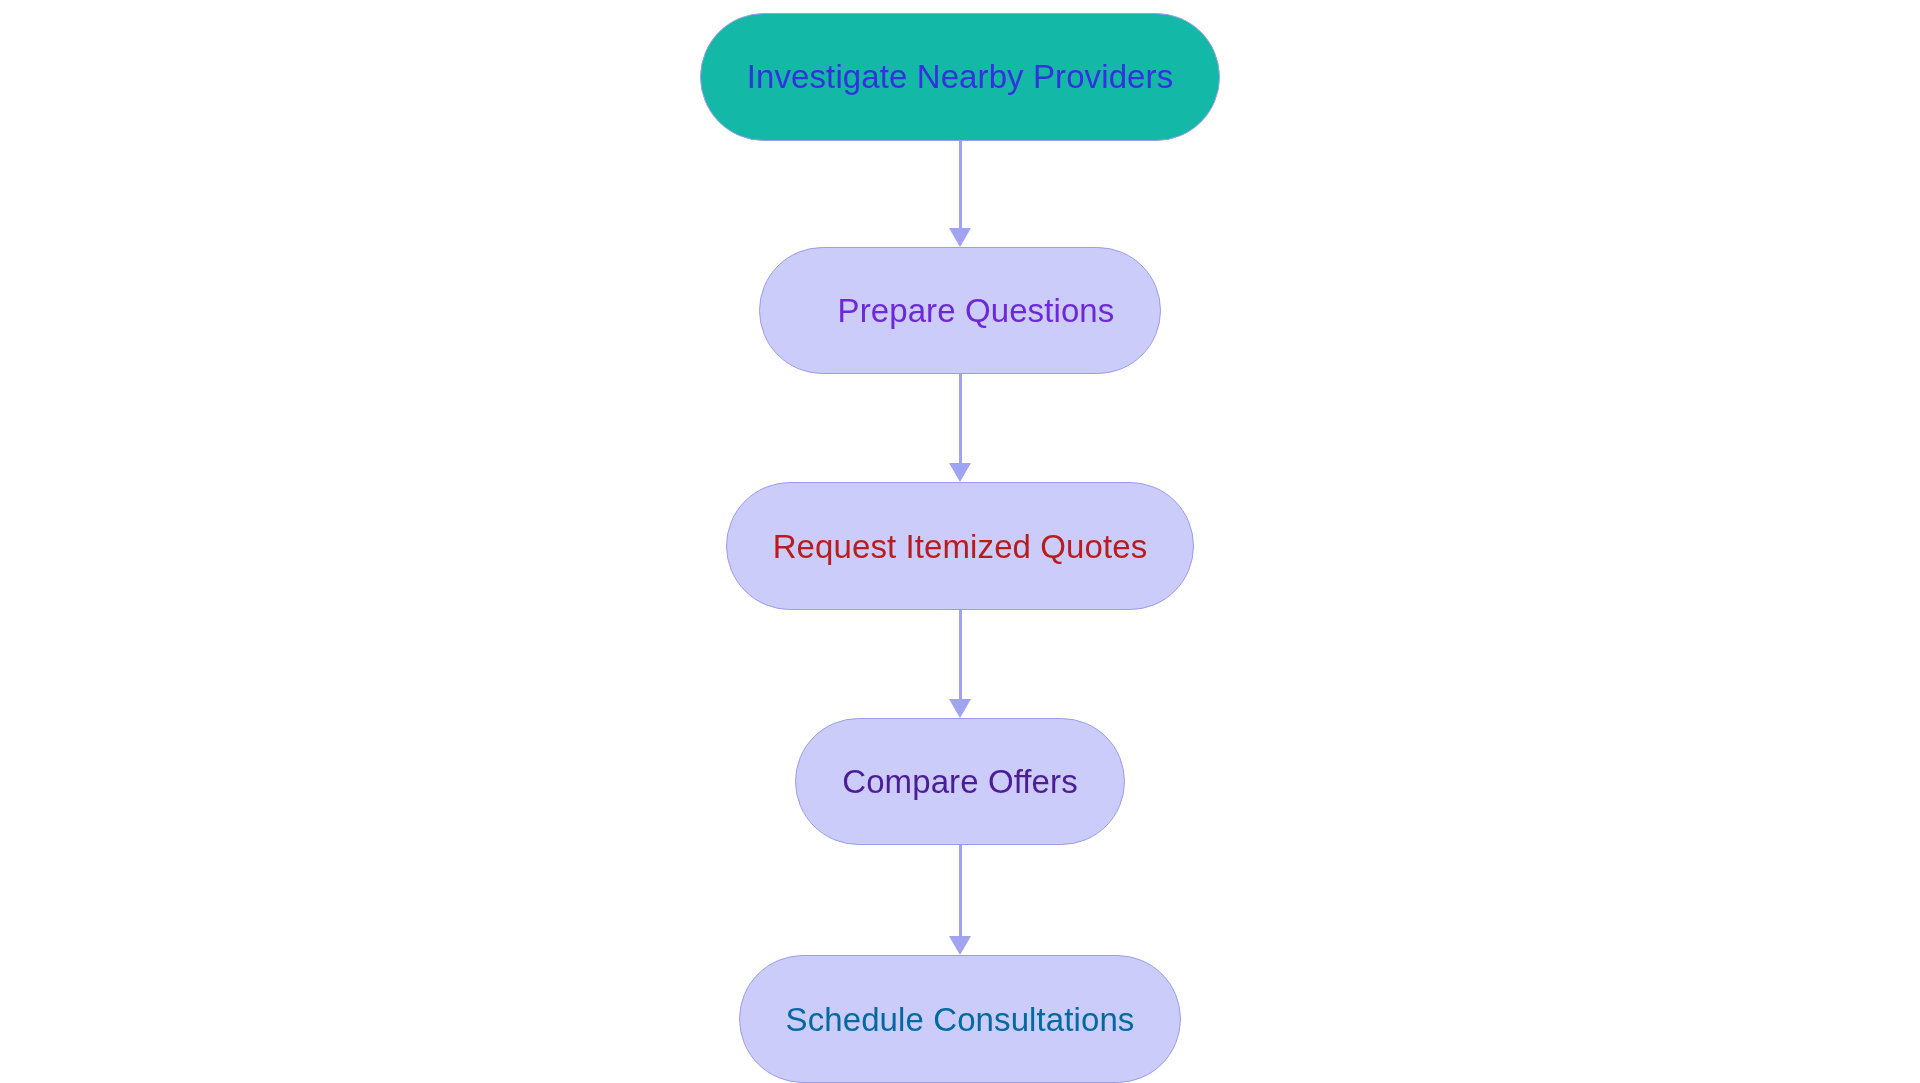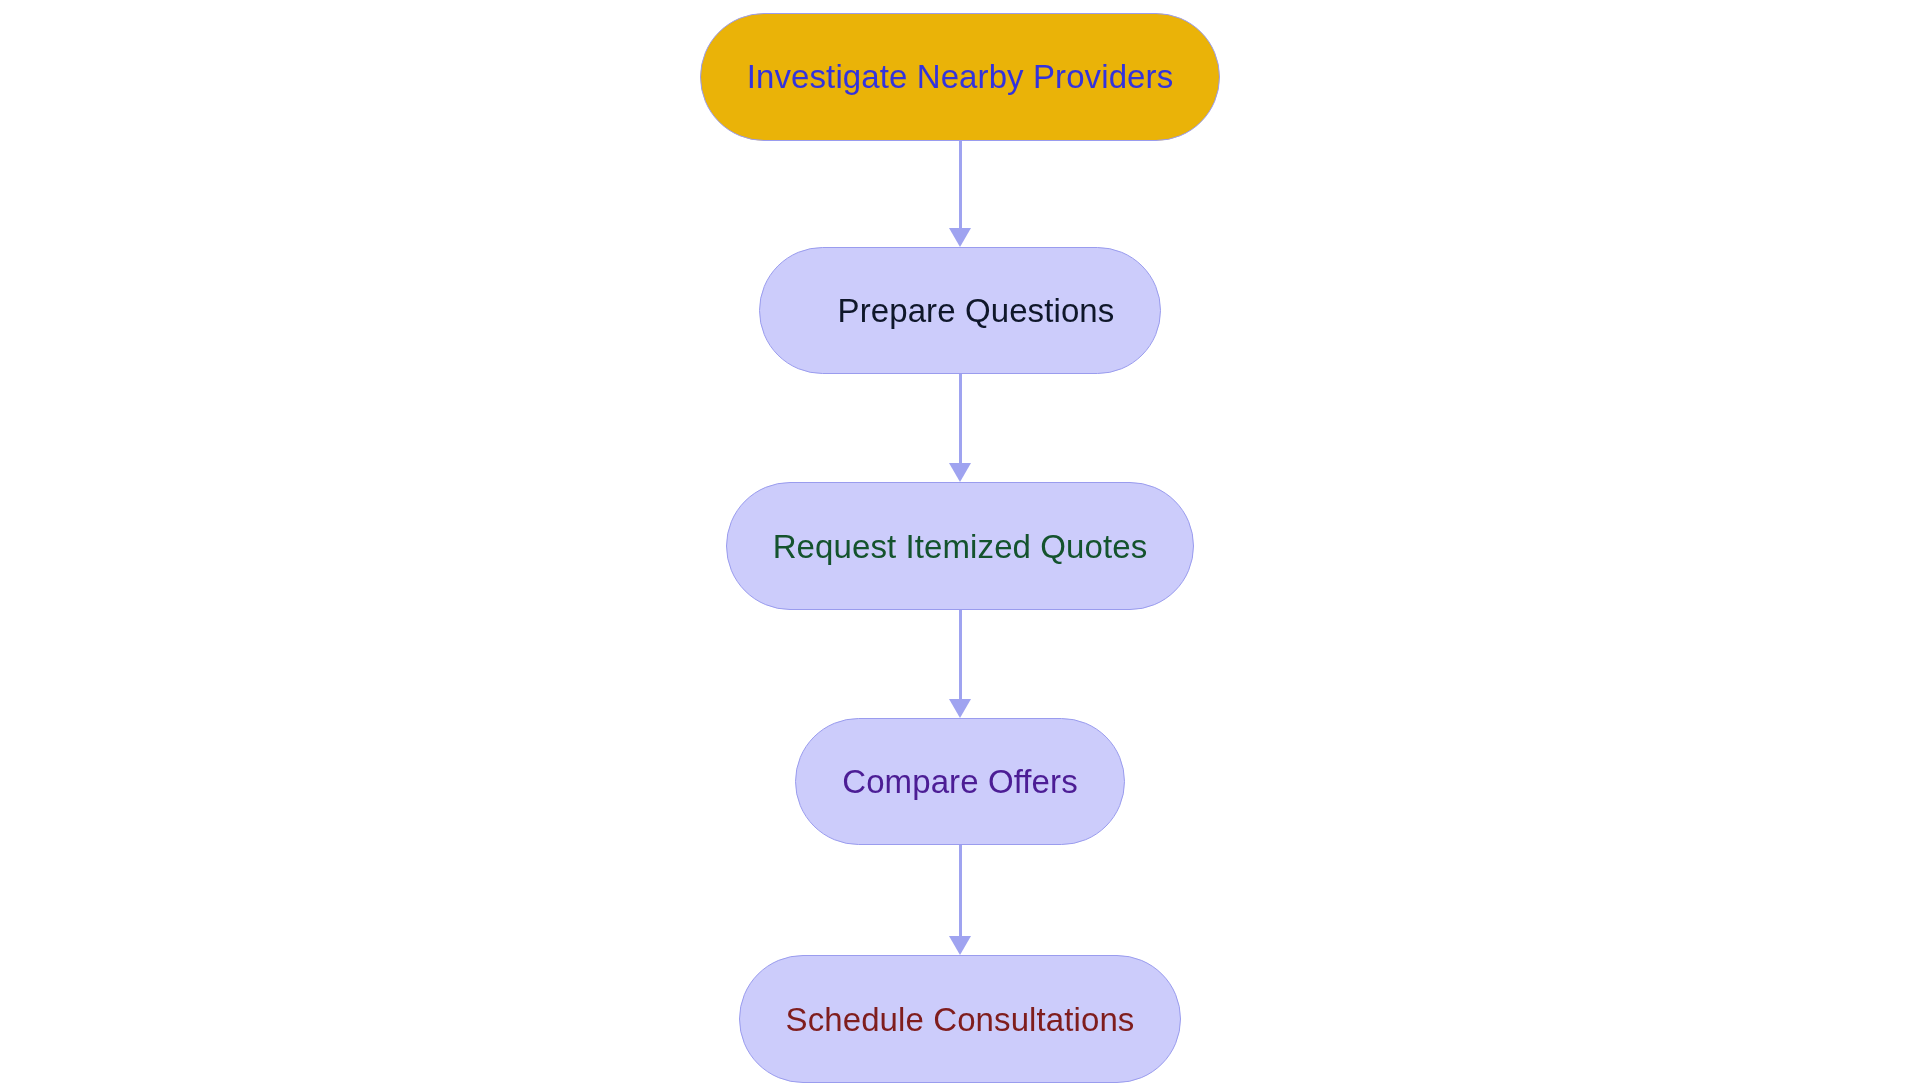--- a/index.html
+++ b/index.html
@@ -91,54 +91,54 @@
 
   
   .node.n1 { margin-top: 13px; }
 </style>
 </head>
 <body>
 
 <div id="flowchart-canvas" style="background: rgb(255, 255, 255);">
   <div class="flow-column">
 
-    <div class="node n1" style="background: #eab308; border-color: rgb(154, 156, 238);">
+    <div class="node n1" style="background: #14b8a6; border-color: rgb(154, 156, 238);">
       <span class="node-label" style="color: rgb(51, 51, 221);">Investigate Nearby Providers</span>
     </div>
 
     <div class="connector gap-1">
       <div class="connector-stem" style="background: rgb(159, 163, 240);"></div>
       <div class="connector-head" style="border-top-color: rgb(159, 163, 240);"></div>
     </div>
 
     <div class="node n2" style="background: rgb(204, 204, 251); border-color: rgb(154, 156, 238);">
-      <span class="node-label" style="color: #0f172a; margin-left: 32px;">Prepare Questions</span>
+      <span class="node-label" style="color: #6d28d9; margin-left: 32px;">Prepare Questions</span>
     </div>
 
     <div class="connector gap-2">
       <div class="connector-stem" style="background: rgb(159, 163, 240);"></div>
       <div class="connector-head" style="border-top-color: rgb(159, 163, 240);"></div>
     </div>
 
     <div class="node n3" style="background: rgb(204, 204, 251); border-color: rgb(154, 156, 238);">
-      <span class="node-label" style="color: #14532d;">Request Itemized Quotes</span>
+      <span class="node-label" style="color: #b91c1c;">Request Itemized Quotes</span>
     </div>
 
     <div class="connector gap-3">
       <div class="connector-stem" style="background: rgb(159, 163, 240);"></div>
       <div class="connector-head" style="border-top-color: rgb(159, 163, 240);"></div>
     </div>
 
     <div class="node n4" style="background: rgb(204, 204, 251); border-color: rgb(154, 156, 238);">
       <span class="node-label" style="color: #4c1d95;">Compare Offers</span>
     </div>
 
     <div class="connector gap-4">
       <div class="connector-stem" style="background: rgb(159, 163, 240);"></div>
       <div class="connector-head" style="border-top-color: rgb(159, 163, 240);"></div>
     </div>
 
     <div class="node n5" style="background: rgb(204, 204, 251); border-color: rgb(154, 156, 238);">
-      <span class="node-label" style="color: #7f1d1d;">Schedule Consultations</span>
+      <span class="node-label" style="color: #0369a1;">Schedule Consultations</span>
     </div>
 
   </div>
 </div>
 
 </body></html>

